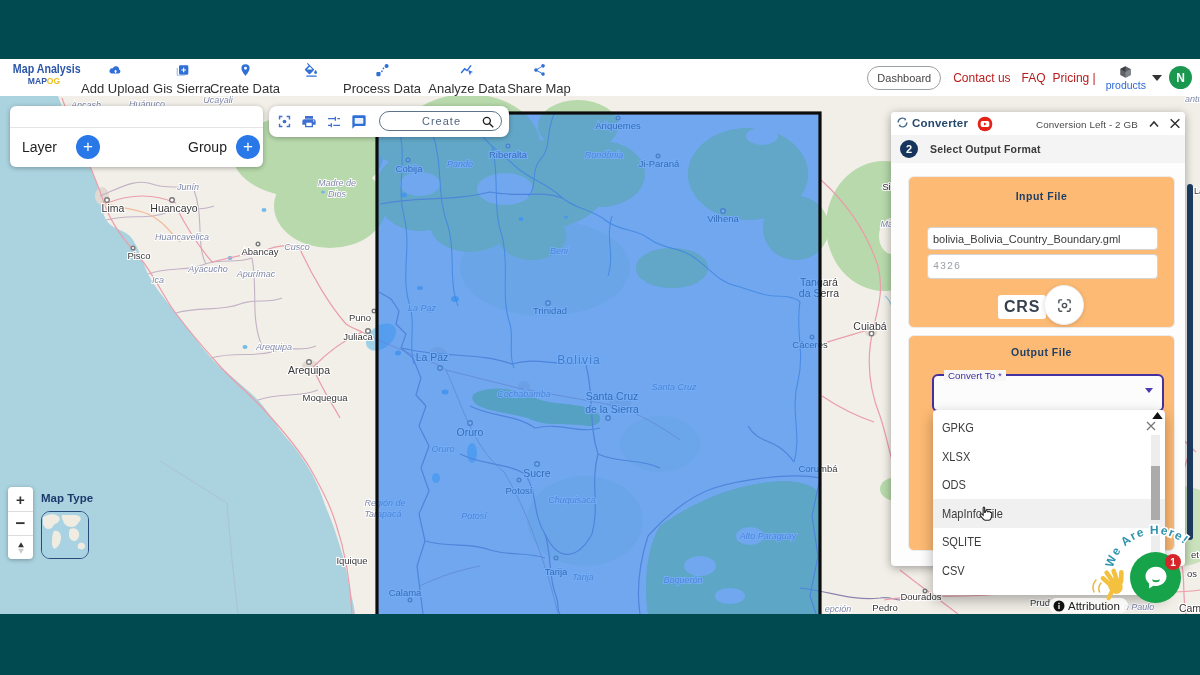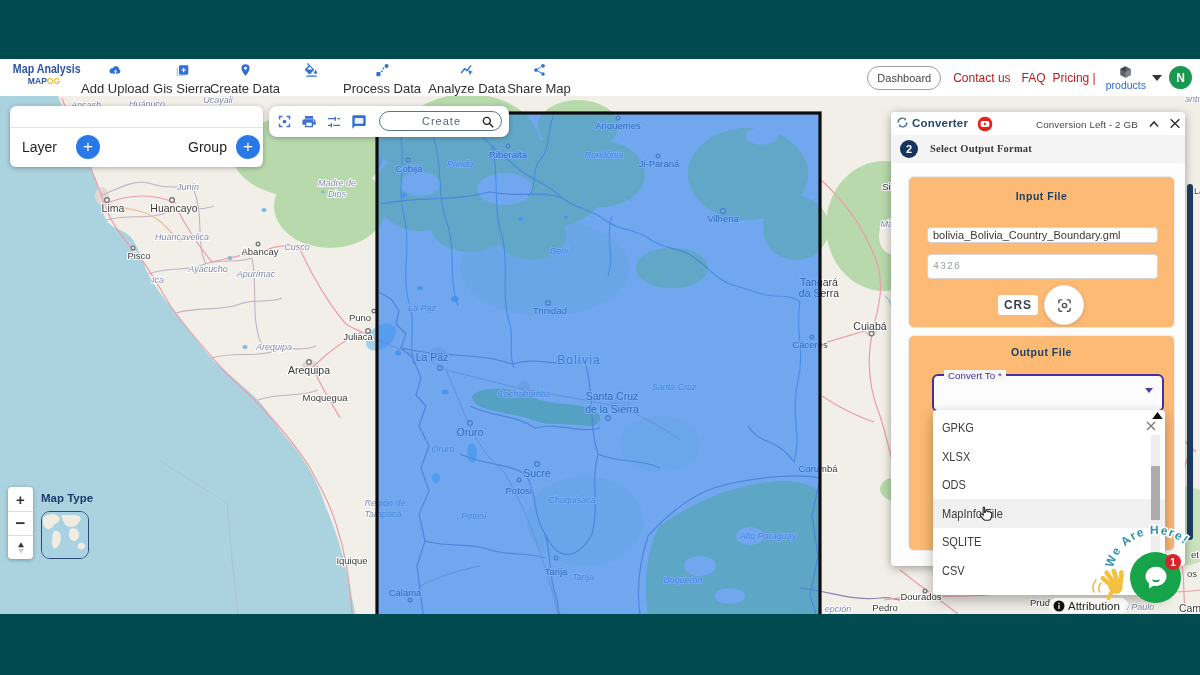--- a/index.html
+++ b/index.html
@@ -31,21 +31,21 @@
   .toolbar{left:269px;top:106px;width:240px;height:31px;border-radius:8px;display:flex;align-items:center;}
   .searchpill{position:absolute;left:110px;top:5px;width:123px;height:20px;border:1.3px solid #5d7389;border-radius:10.5px;display:flex;align-items:center;}
   .searchpill .t{font-size:11px;color:#51677e;letter-spacing:1px;margin-left:42px;}
   
   .panel{left:891px;top:112px;width:294px;height:454px;border-radius:4px;background:#fdfdfd;box-shadow:0 2px 10px rgba(0,0,0,0.35);}
   .phead{position:absolute;left:0;top:0;width:100%;height:23px;background:#fff;border-radius:4px 4px 0 0;}
   .ptitle{position:absolute;left:21px;top:5px;font-size:11.5px;font-weight:bold;color:#254a6e;letter-spacing:0.2px;}
   .pleft{position:absolute;left:145px;top:6.5px;font-size:9.8px;color:#4a4a4a;letter-spacing:0.1px;}
   .steprow{position:absolute;left:0;top:23px;width:100%;height:28px;background:#f4f4f4;}
   .stepc{position:absolute;left:9px;top:5px;width:18px;height:18px;border-radius:50%;background:#16355c;color:#fff;font-size:11px;font-weight:bold;display:flex;align-items:center;justify-content:center;}
-  .stepl{position:absolute;left:39px;top:8px;font-size:10.5px;font-weight:bold;color:#3a3a3a;letter-spacing:0.2px;font-family:Liberation Serif, serif;}
+  .stepl{position:absolute;left:39px;top:8px;font-size:10.5px;font-weight:bold;color:#3a3a3a;letter-spacing:0.2px;}
   .pcard{position:absolute;left:17px;width:267px;background:#fdba74;border:1px solid #ececec;border-radius:6px;}
   .pcard .h{text-align:center;font-size:10.5px;font-weight:bold;color:#1e3f66;letter-spacing:0.5px;}
   .inp{position:absolute;left:18px;width:231px;background:#fff;border:1px solid #d4d4d4;border-radius:4px;font-size:11px;color:#3a3a3a;display:flex;align-items:center;padding-left:5px;white-space:nowrap;overflow:hidden;}
   .fieldset{position:absolute;left:23px;top:38px;width:232px;height:38px;border:2px solid #44309e;border-radius:6px;background:#fcfcfc;}
   .fieldset .lbl{position:absolute;left:10px;top:-6px;background:#f7f7f7;padding:0 4px;font-size:9.8px;color:#44309e;}
   .fieldset .car{position:absolute;right:9px;top:12px;width:0;height:0;border-left:4.5px solid transparent;border-right:4.5px solid transparent;border-top:5.5px solid #4d3ab0;}
   .dropdown{left:933px;top:410px;width:232px;height:185px;border-radius:4px;box-shadow:0 5px 14px rgba(0,0,0,0.3);background:#fff;}
   .ditem{position:absolute;left:0;width:218px;height:29px;display:flex;align-items:center;padding-left:9px;font-size:13px;color:#3c3c3c;}
   .ditem span{display:inline-block;transform:scaleX(0.85);transform-origin:left;white-space:nowrap;}
   .scrollnav{position:absolute;background:#1b3a5e;border-radius:3px;}
@@ -488,23 +488,23 @@
           <path fill="none" stroke="#2e2e2e" stroke-width="2.6" d="M4 4l16 16M20 4L4 20"></path>
         </svg>
     </div>
     <div class="steprow">
       <div class="stepc">2</div>
       <div class="stepl">Select Output Format</div>
     </div>
 
     <div class="pcard" style="top:64px;height:152px;">
       <div class="h" style="margin-top:13px;">Input File</div>
-      <div class="inp" style="top:50px;height:16px;">bolivia_Bolivia_Country_Boundary.gml</div>
+      <div class="inp" style="top:50px;height:23px;">bolivia_Bolivia_Country_Boundary.gml</div>
       <div class="inp" style="top:77px;height:25px;font-family:'Liberation Mono',monospace;font-size:10px;color:#9aa0a6;letter-spacing:1px;">4326</div>
-      <div style="position:absolute;left:89px;top:118px;font-size:12px;font-weight:bold;color:#37424e;letter-spacing:0.8px;background:#fff;padding:3px 6px;border-radius:3px;">CRS</div>
+      <div style="position:absolute;left:89px;top:118px;font-size:16px;font-weight:bold;color:#37424e;letter-spacing:0.8px;background:#fff;padding:3px 6px;border-radius:3px;">CRS</div>
       <div style="position:absolute;left:135px;top:108px;width:40px;height:40px;border-radius:50%;background:#fff;border:1px solid #f0f0f0;box-shadow:0 1px 4px rgba(0,0,0,0.15);display:flex;align-items:center;justify-content:center;">
         <svg viewBox="0 0 24 24" width="17" height="17">
             <path fill="none" stroke="#4a5056" stroke-width="2" stroke-linecap="round" d="M4 8V5.5A1.5 1.5 0 0 1 5.5 4H8M16 4h2.5A1.5 1.5 0 0 1 20 5.5V8M20 16v2.5a1.5 1.5 0 0 1-1.5 1.5H16M8 20H5.5A1.5 1.5 0 0 1 4 18.5V16"></path>
             <circle cx="12" cy="12" r="3" fill="none" stroke="#4a5056" stroke-width="2"></circle>
           </svg>
       </div>
     </div>
 
     <div class="pcard" style="top:223px;height:216px;">
       <div class="h" style="margin-top:10px;">Output File</div>

